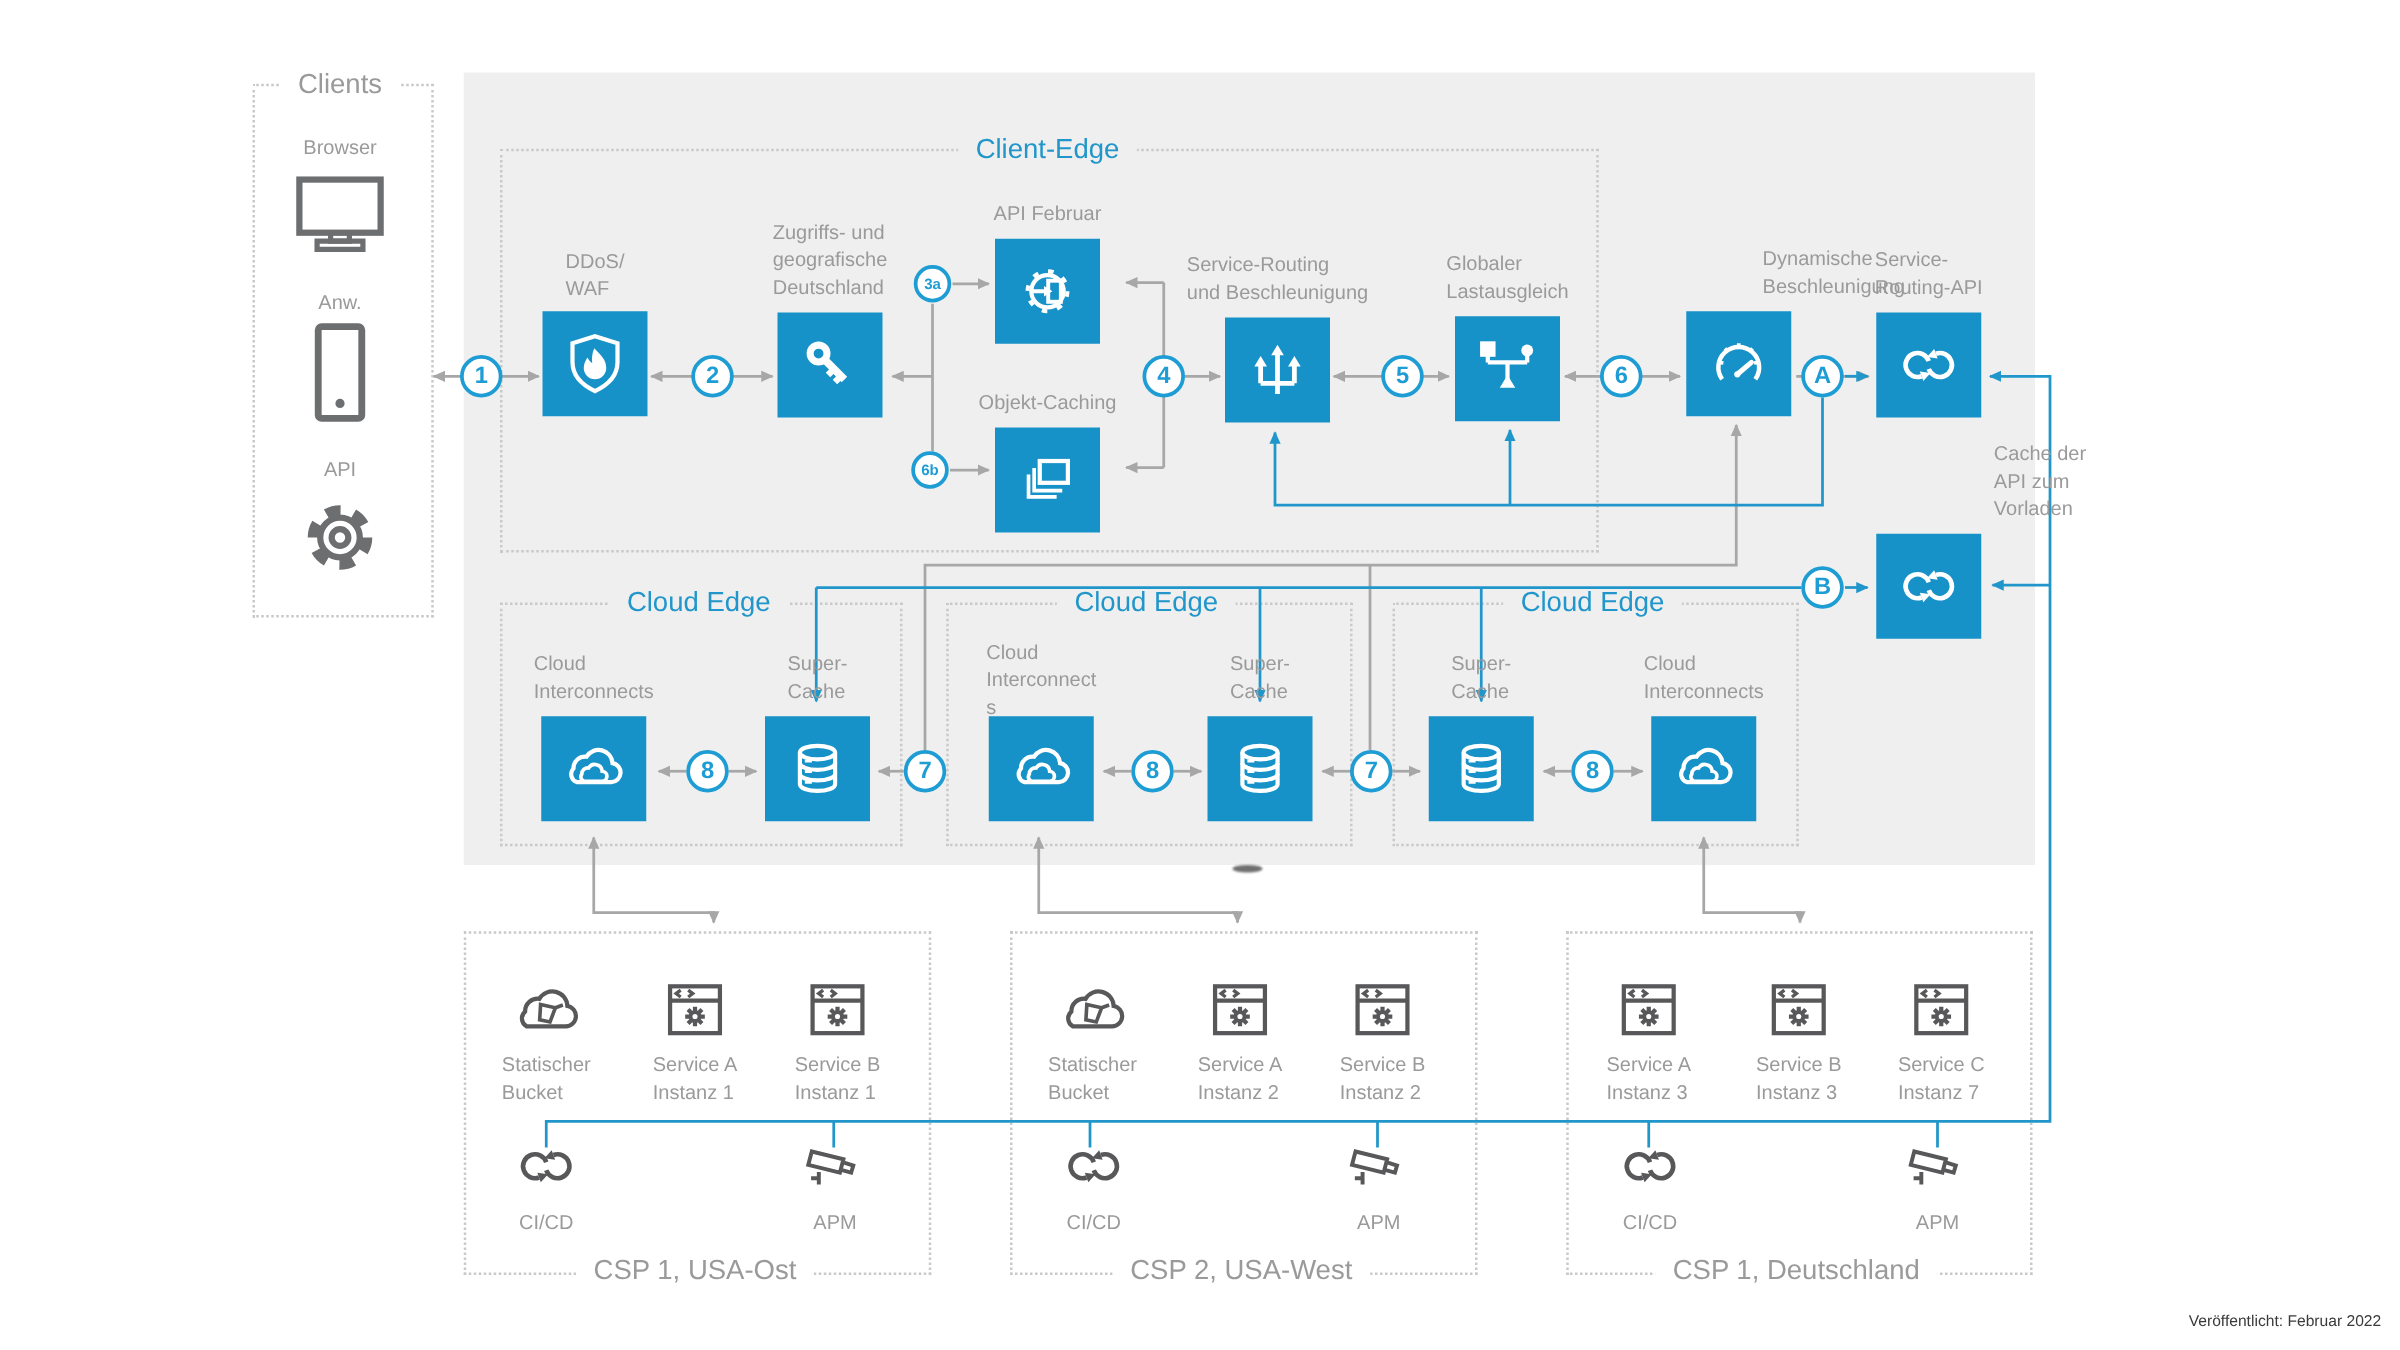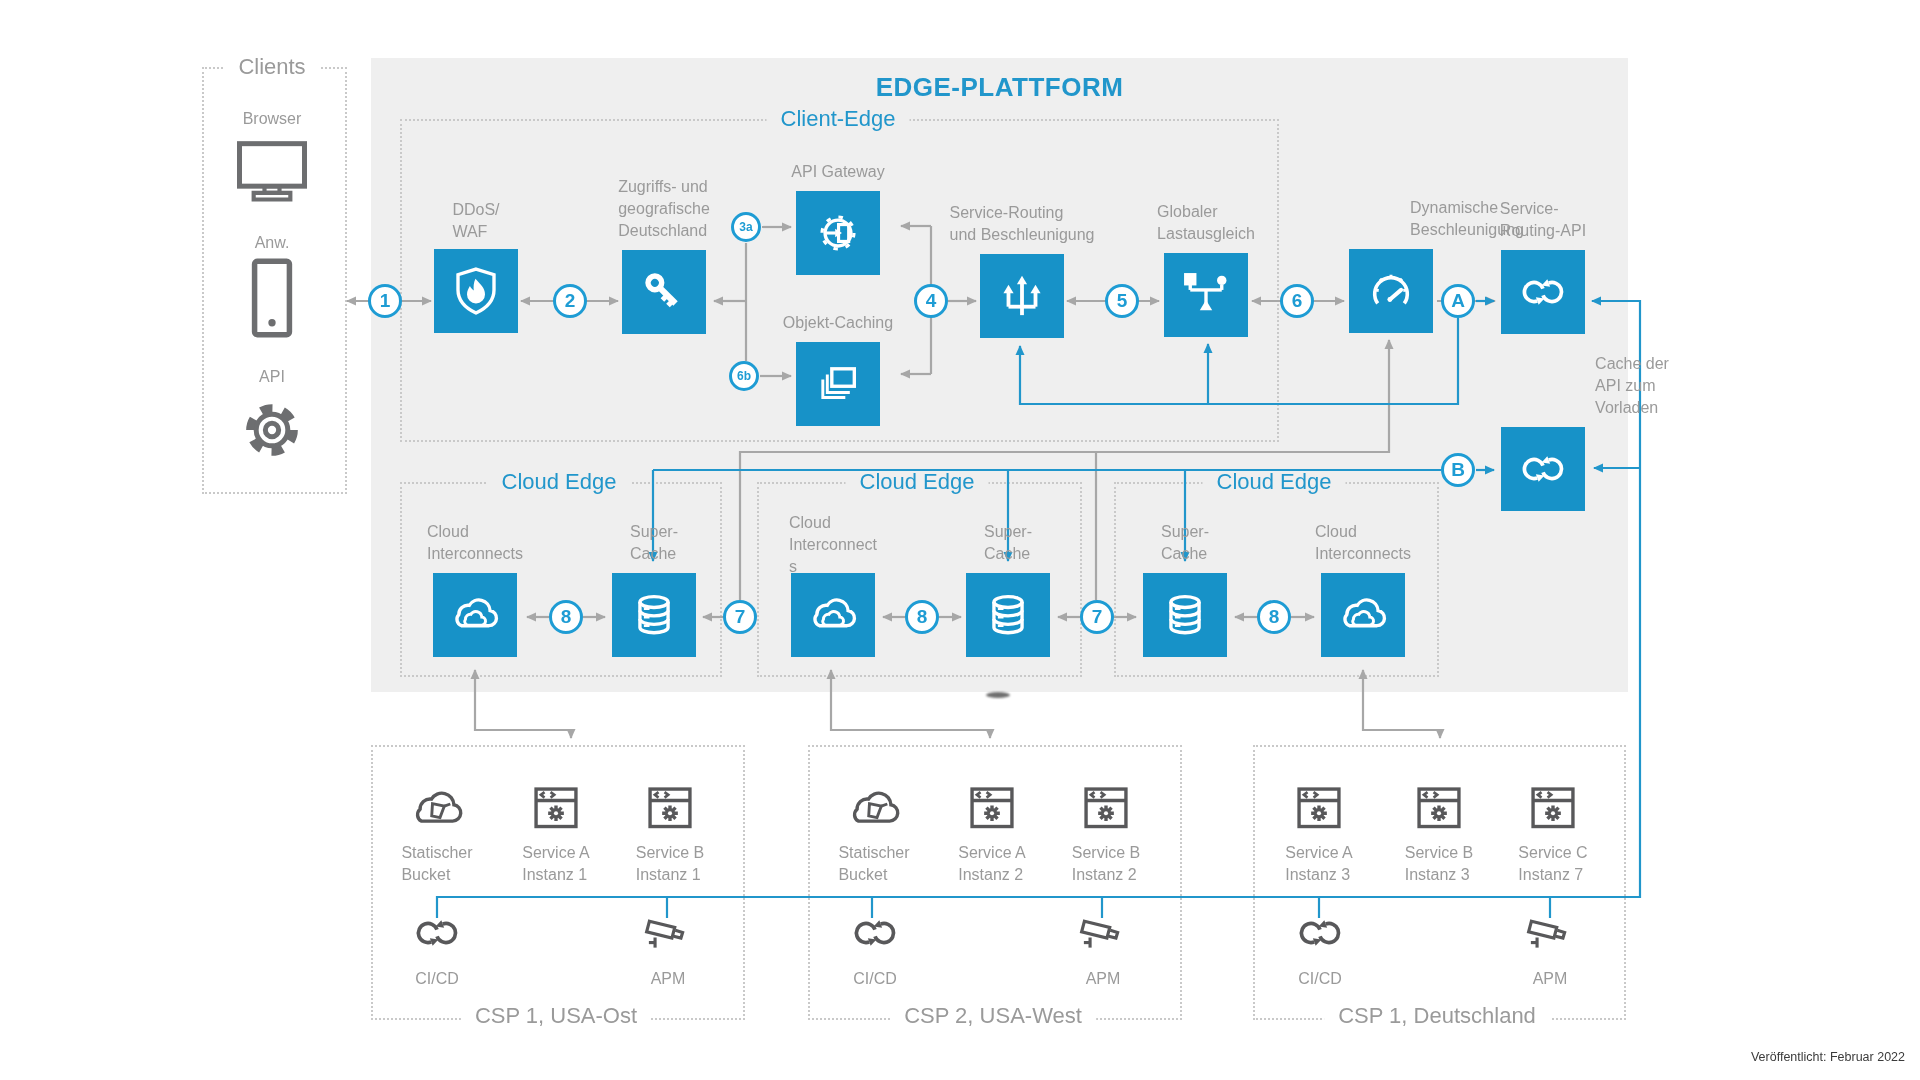--- a/index.html
+++ b/index.html
@@ -35,21 +35,20 @@
   #shadow{left:986px;top:692px;width:24px;height:6px;background:#6f6f6f;border-radius:50%;
           filter:blur(1px);z-index:1;}
   #footer-note{right:15px;top:1050px;font-size:12.5px;color:#3b3b3b;z-index:1;}
 </style>
 </head>
 <body>
 
 <div id="stage">
 
   <div id="platform-bg" class="abs"></div>
-  <div id="page-title" class="abs">EDGE-PLATTFORM</div>
   <div id="shadow" class="abs"></div>
 
   <svg id="wires" class="abs" viewBox="0 0 1920 1080">
     <defs>
       <marker id="mg" markerUnits="userSpaceOnUse" markerWidth="11" markerHeight="10" refX="9" refY="5" orient="auto-start-reverse">
         <path d="M0 0.5 L10 5 L0 9.5 z" fill="#a7a7a7"></path>
       </marker>
       <marker id="mb" markerUnits="userSpaceOnUse" markerWidth="11" markerHeight="10" refX="9" refY="5" orient="auto-start-reverse">
         <path d="M0 0.5 L10 5 L0 9.5 z" fill="#2196cb"></path>
       </marker>
@@ -169,21 +168,21 @@
         <svg viewBox="0 0 48 48">
           <g transform="rotate(-45 24 24)" stroke="currentColor" fill="none">
             <circle cx="24" cy="12.5" r="6" stroke-width="5"></circle>
             <path d="M24 18.5 V38.5" stroke-width="5.5"></path>
             <path d="M24 28 h-6 M24 35 h-6" stroke-width="4.5"></path>
           </g>
         </svg>
       </span>
     </div>
 
-  <div class="abs nlabel" style="left:838px;top:161px">API Gateway</div>
+  <div class="abs nlabel" style="left:838px;top:161px">API Februar</div>
   <div class="abs bluebox" style="left:796px;top:191px">
       <span>
         <svg viewBox="0 0 48 48">
           <g fill="none" stroke="currentColor">
             <circle cx="24" cy="24" r="11.5" stroke-width="3"></circle>
             <circle cx="24" cy="24" r="14.2" stroke-width="2.8" stroke-dasharray="4 7.15"></circle>
             <rect x="24.5" y="16.5" width="9" height="15" stroke-width="2.8"></rect>
             <path d="M12 24 h10" stroke-width="2.8"></path>
           </g>
           <path d="M21.5 20.3 L27.5 24 L21.5 27.7 z" fill="currentColor"></path>

